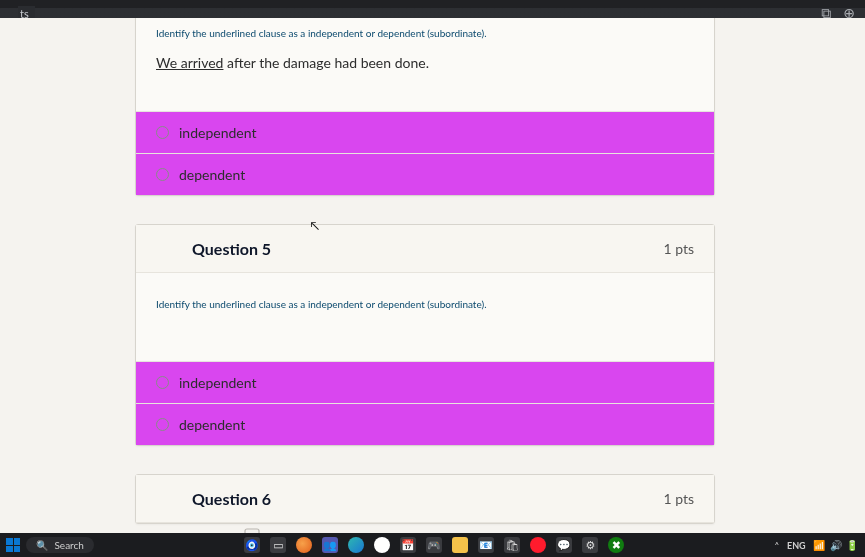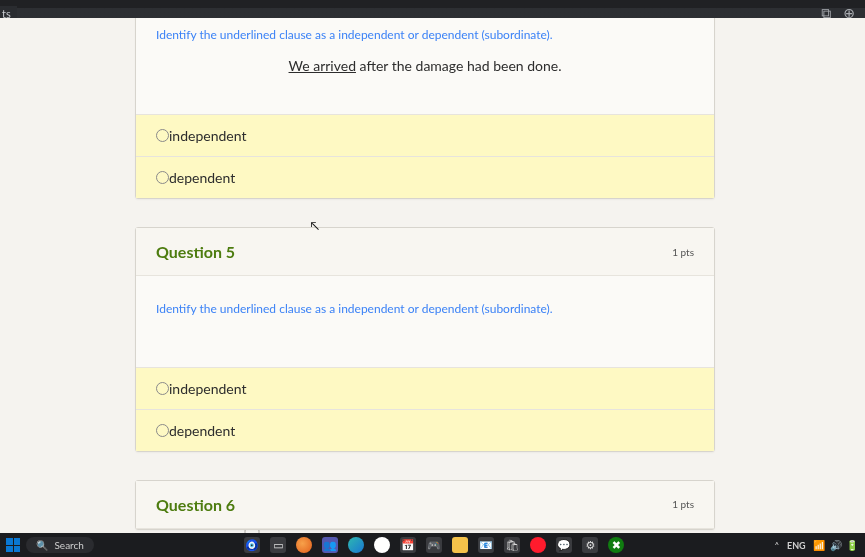--- a/index.html
+++ b/index.html
@@ -17,21 +17,21 @@
       background: linear-gradient(180deg, #2d2f33 0%, #2a2c30 100%);
     }
     .browser-chrome-top {
       position: absolute;
       top: 0; left: 0; right: 0;
       height: 8px;
       background: #202124;
     }
     .top-left-tab {
       position: absolute;
-      top: 6px; left: 0;
+      top: 6px; left: 18px;
       background: #2a2c30;
       color: #c8cbd0;
       font-size: 11px;
       padding: 1px 6px 1px 2px;
     }
     .browser-icons-right {
       position: absolute;
       top: 4px; right: 10px;
       display: flex;
       gap: 12px;
@@ -63,55 +63,56 @@
       display: flex;
       justify-content: space-between;
       align-items: center;
       padding: 14px 20px;
       border-bottom: 1px solid #e7e4dd;
       background: #f8f6f1;
     }
     .question-title {
       font-weight: 700;
       font-size: 16px;
-      color: #4d7c0f;
+      color: #0f172a;
+      margin-left: 36px;
     }
     .question-pts {
-      font-size: 10px;
+      font-size: 14px;
       color: #555;
     }
     .question-body {
       padding: 24px 20px 10px 20px;
     }
     .prompt {
-      font-size: 12px;
-      color: #3b82f6;
+      font-size: 10px;
+      color: #0c4a6e;
       line-height: 1.55;
       margin-bottom: 10px;
     }
     .sentence {
       font-size: 14px;
       color: #2d2d2d;
       line-height: 1.55;
-      text-align: center;
     }
     .underlined {
       text-decoration: underline;
     }
     .answers {
       margin-top: 28px;
     }
     .answer-row {
       border-top: 1px solid #e7e4dd;
       padding: 12px 20px;
       display: flex;
       align-items: center;
+      gap: 10px;
       font-size: 14px;
       color: #2d2d2d;
-      background: #fef9c3;
+      background: #d946ef;
     }
     .radio {
       width: 13px; height: 13px;
       border: 1.5px solid #8a8a8a;
       border-radius: 50%;
       flex: 0 0 auto;
       display: inline-block;
     }
     .outline-icon {
       position: absolute;

